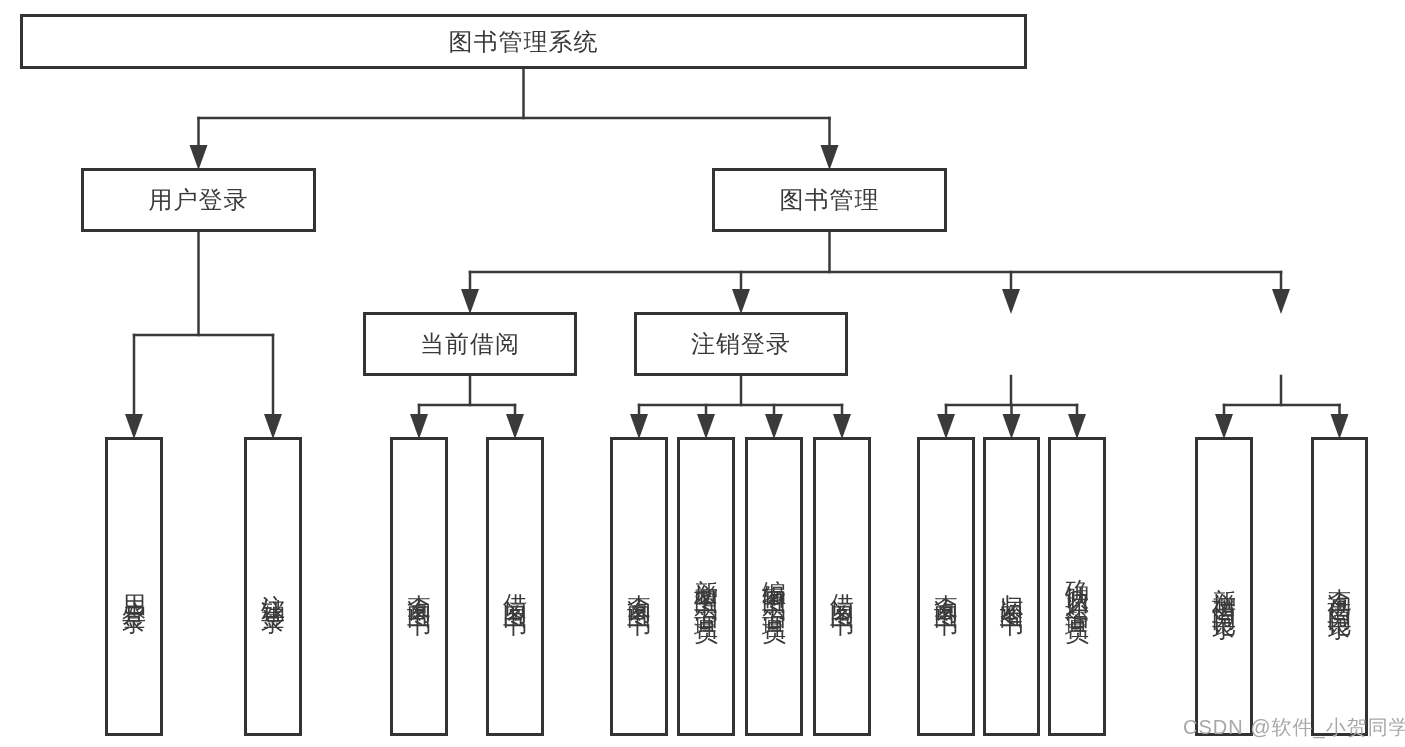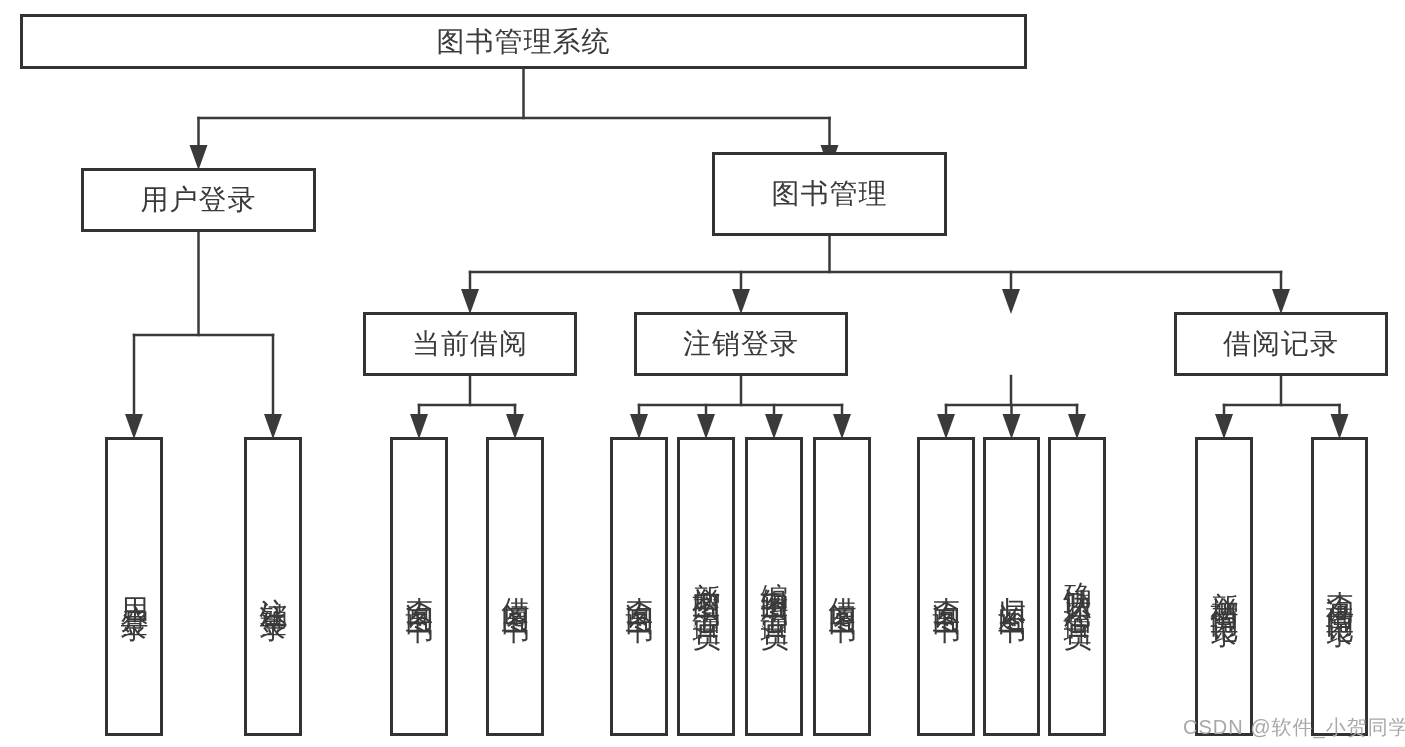--- a/index.html
+++ b/index.html
@@ -13,21 +13,21 @@
   }
   #edge-layer{position:absolute;left:0;top:0;pointer-events:none;}
   .node{
     position:absolute;
     box-sizing:border-box;
     border:3px solid var(--border,#333333);
     background:#ffffff;
     display:flex;align-items:center;justify-content:center;
   }
   .node .label{
-    font-size:28px;
+    font-size:24px;
     color:var(--text,#3a3a3a);
     letter-spacing:1px;
     white-space:nowrap;
     line-height:1;
   }
   .node.v .label{
     writing-mode:vertical-rl;
     text-orientation:mixed;
     letter-spacing:6px;
     white-space:normal;
@@ -102,32 +102,29 @@
       <polygon points="1330.5,414 1348.5,414 1339.5,439" fill="#3a3a3a"></polygon>
     </svg>
 
   <div class="node h" style="left:20px;top:14px;width:1007px;height:55px">
     <span class="label">图书管理系统</span>
   </div>
 
   <div class="node h" style="left:81px;top:168px;width:235px;height:64px">
     <span class="label">用户登录</span>
   </div>
-  <div class="node h" style="left:712px;top:152px;width:235px;height:84px">
+  <div class="node h" style="left:712px;top:168px;width:235px;height:64px">
     <span class="label">图书管理</span>
   </div>
 
   <div class="node h" style="left:363px;top:312px;width:214px;height:64px">
     <span class="label">当前借阅</span>
   </div>
   <div class="node h" style="left:634px;top:312px;width:214px;height:64px">
     <span class="label">注销登录</span>
-  </div>
-  <div class="node h" style="left:1174px;top:312px;width:214px;height:64px">
-    <span class="label">借阅记录</span>
   </div>
 
   <div class="node v" style="left:105px;top:437px;width:58px;height:299px">
     <span class="label">用户登录</span>
   </div>
   <div class="node v" style="left:244px;top:437px;width:58px;height:299px">
     <span class="label">注销登录</span>
   </div>
 
   <div class="node v" style="left:390px;top:437px;width:58px;height:299px">

